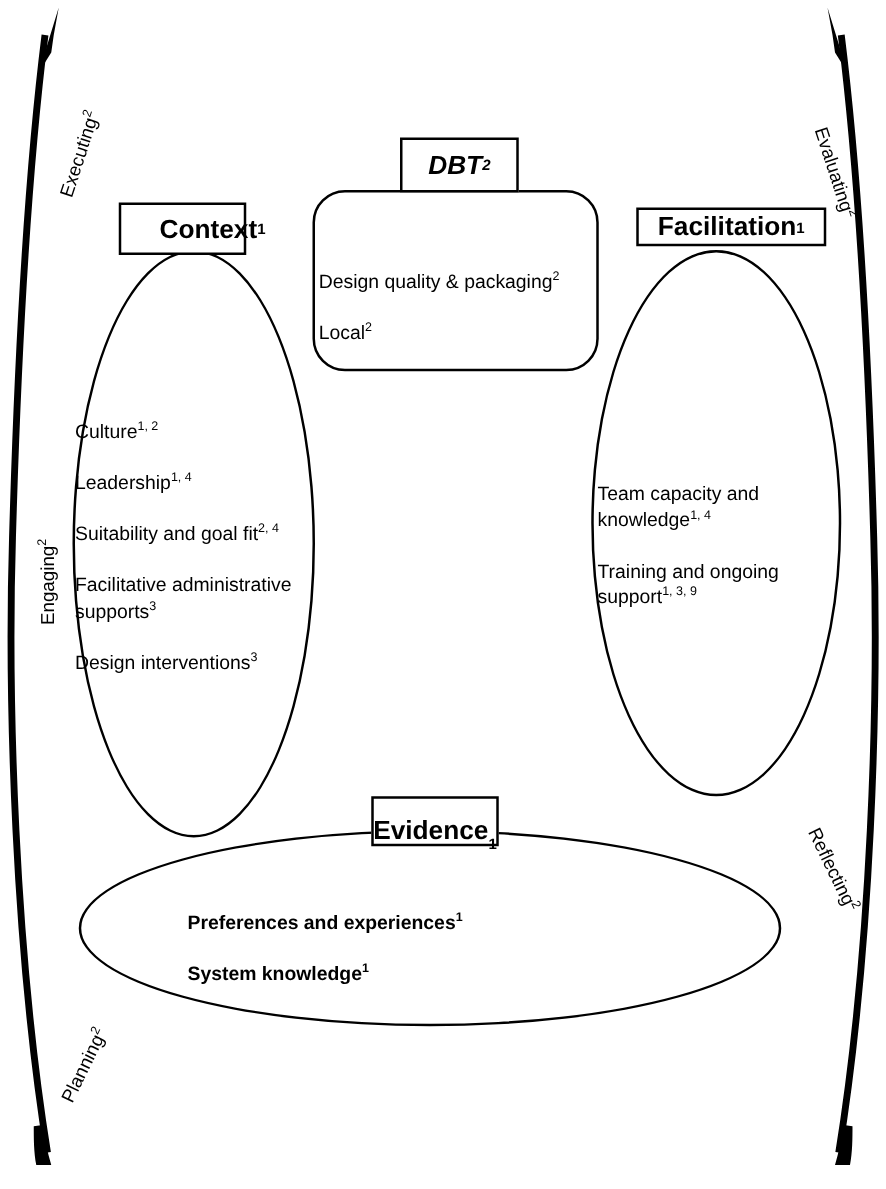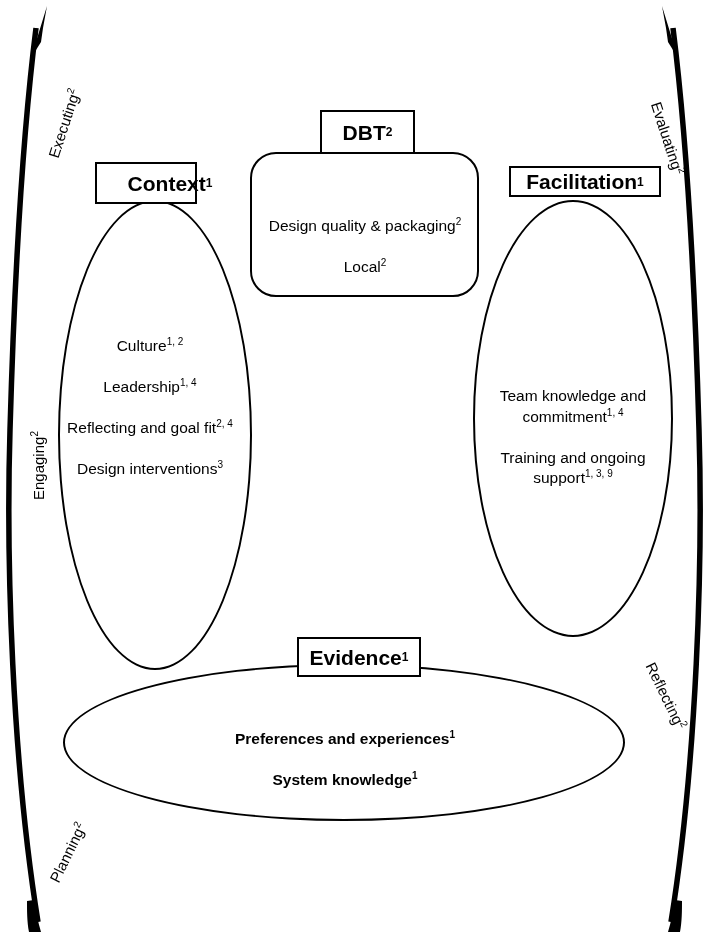--- a/index.html
+++ b/index.html
@@ -57,21 +57,20 @@
     z-index: 5;
   }
   .titlebox sup {
     font-size: 12px;
     font-weight: bold;
     vertical-align: super;
     line-height: 0;
   }
   .body-text {
     position: absolute;
-    text-align: center;
     font-size: 15.5px;
     line-height: 1.32;
     z-index: 4;
     white-space: pre-line;
   }
   .body-text sup {
     font-size: 10px;
     vertical-align: super;
     line-height: 0;
   }
@@ -92,22 +91,22 @@
   }
 
   
   #context-ellipse  { left: 58px;  top: 200px; width: 194px; height: 470px; }
   #facilitation-ellipse { left: 473px; top: 200px; width: 200px; height: 437px; }
   #evidence-ellipse { left: 63px;  top: 664px; width: 562px; height: 157px; }
   #dbt-roundrect    { left: 250px; top: 152px; width: 229px; height: 145px; }
 
   #context-box      { left: 95px;  top: 162px; width: 102px; height: 42px; padding-left: 48px; }
   #facilitation-box { left: 509px; top: 166px; width: 152px; height: 31px; }
-  #evidence-box     { left: 297px; top: 637px; width: 124px; height: 40px; }
-  #dbt-box          { left: 320px; top: 110px; width: 95px;  height: 44px; }
+  #evidence-box     { left: 297px; top: 637px; width: 102px; height: 40px; align-items: flex-end; }
+  #dbt-box          { left: 320px; top: 110px; width: 95px;  height: 44px; font-style: italic; }
 
   #context-text      { left: 60px;  top: 316px; width: 180px; }
   #facilitation-text { left: 478px; top: 366px; width: 190px; }
   #evidence-text     { left: 150px; top: 709px; width: 390px; font-weight: bold; }
   #dbt-text          { left: 255px; top: 196px; width: 220px; }
 
   
   #label-executing  { left: 46px;  top: 155px;  transform: rotate(-72deg); }
   #label-engaging   { left: 31px;  top: 500px;  transform: rotate(-90deg); }
   #label-planning   { left: 47px;  top: 878px;  transform: rotate(-64deg); }
@@ -137,41 +136,42 @@
   </svg>
 
   <div class="ellipse" id="context-ellipse"></div>
   <div class="titlebox" id="context-box">
     <span>Context</span>
       <sup>1</sup>
   </div>
   <div class="body-text" id="context-text">
     <div><span>Culture</span><sup>1, 2</sup></div>
     <div><span>Leadership</span><sup>1, 4</sup></div>
-    <div><span>Reflecting and goal fit</span><sup>2, 4</sup></div>
+    <div><span>Suitability and goal fit</span><sup>2, 4</sup></div>
+    <div><span>Facilitative administrative supports</span><sup>3</sup></div>
     <div><span>Design interventions</span><sup>3</sup></div>
   </div>
 
   <div class="roundrect" id="dbt-roundrect"></div>
   <div class="titlebox" id="dbt-box">
     <span>DBT</span>
       <sup>2</sup>
   </div>
   <div class="body-text" id="dbt-text">
     <div><span>Design quality &amp; packaging</span><sup>2</sup></div>
     <div><span>Local</span><sup>2</sup></div>
   </div>
 
   <div class="ellipse" id="facilitation-ellipse"></div>
   <div class="titlebox" id="facilitation-box">
     <span>Facilitation</span>
       <sup>1</sup>
   </div>
   <div class="body-text" id="facilitation-text">
-    <div><span>Team knowledge and commitment</span><sup>1, 4</sup></div>
+    <div><span>Team capacity and knowledge</span><sup>1, 4</sup></div>
     <div><span>Training and ongoing support</span><sup>1, 3, 9</sup></div>
   </div>
 
   <div class="ellipse" id="evidence-ellipse"></div>
   <div class="titlebox" id="evidence-box">
     <span>Evidence</span>
       <sup>1</sup>
   </div>
   <div class="body-text" id="evidence-text">
     <div><span>Preferences and experiences</span><sup>1</sup></div>

